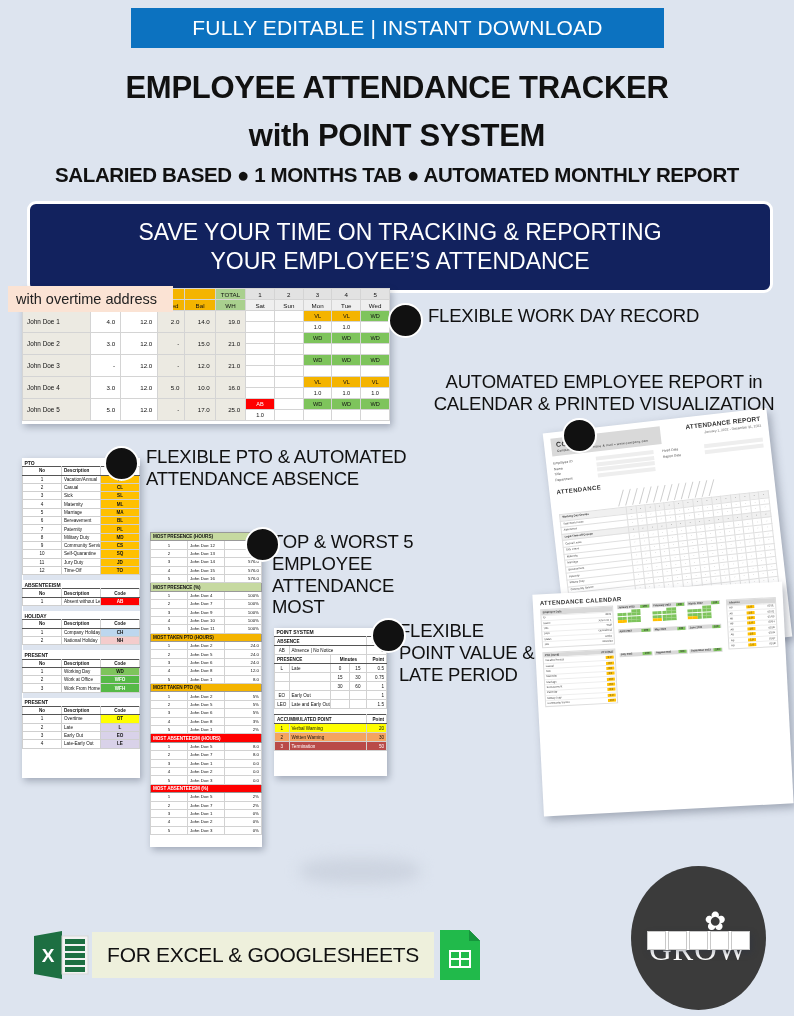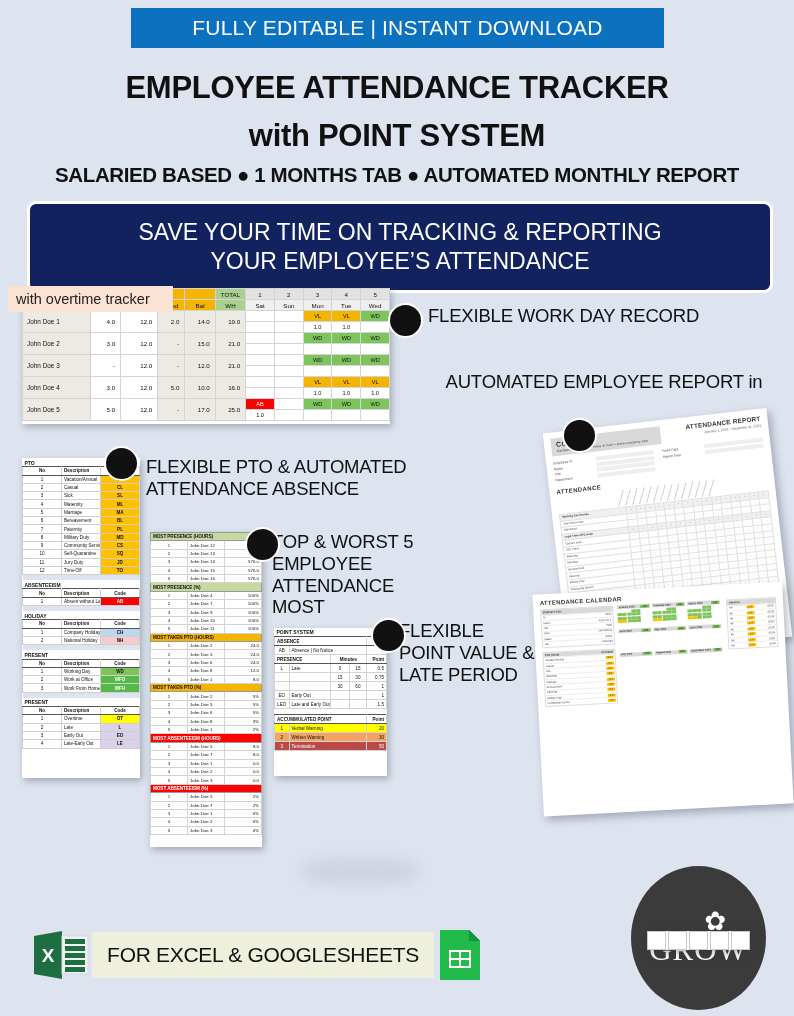--- a/index.html
+++ b/index.html
@@ -350,21 +350,21 @@
             <td class="c-sub">1.0</td>
             <td class="c-sub"></td>
             <td class="c-sub"></td>
             <td class="c-sub"></td>
             <td class="c-sub"></td>
           </tr>
         </tbody>
       </table>
   </div>
   <div class="ot-tag">
-    <span>with overtime tracker</span>
+    <span>with overtime address</span>
   </div>
 
   <div class="sheet" id="pto-sheet">
     <table class="leg" id="tbl-leg">
         <tbody>
           <tr class="sec">
             <td colspan="3">PTO</td>
           </tr>
           <tr class="colhd">
             <td class="no">No</td>
@@ -1719,22 +1719,23 @@
   <div class="dot" style="left:562px;top:418px;width:31px;height:31px;"></div>
   <div class="dot" style="left:104px;top:446px;width:31px;height:31px;"></div>
   <div class="dot" style="left:245px;top:527px;width:31px;height:31px;"></div>
   <div class="dot" style="left:371px;top:618px;width:31px;height:31px;"></div>
 
   <div class="callout" style="left:428px;top:305px;">
     <div>FLEXIBLE WORK DAY RECORD</div>
   </div>
   <div class="callout" style="left:424px;top:371px;width:360px;text-align:center;">
     <div>AUTOMATED EMPLOYEE REPORT in</div>
+    <div>CALENDAR &amp; PRINTED VISUALIZATION</div>
   </div>
-  <div class="callout" style="left:146px;top:456px;">
+  <div class="callout" style="left:146px;top:446px;">
     <div>FLEXIBLE PTO &amp; AUTOMATED</div>
     <div>ATTENDANCE ABSENCE</div>
   </div>
   <div class="callout" style="left:272px;top:531px;">
     <div>TOP &amp; WORST 5</div>
     <div>EMPLOYEE</div>
     <div>ATTENDANCE</div>
     <div>MOST</div>
   </div>
   <div class="callout" style="left:399px;top:620px;">

